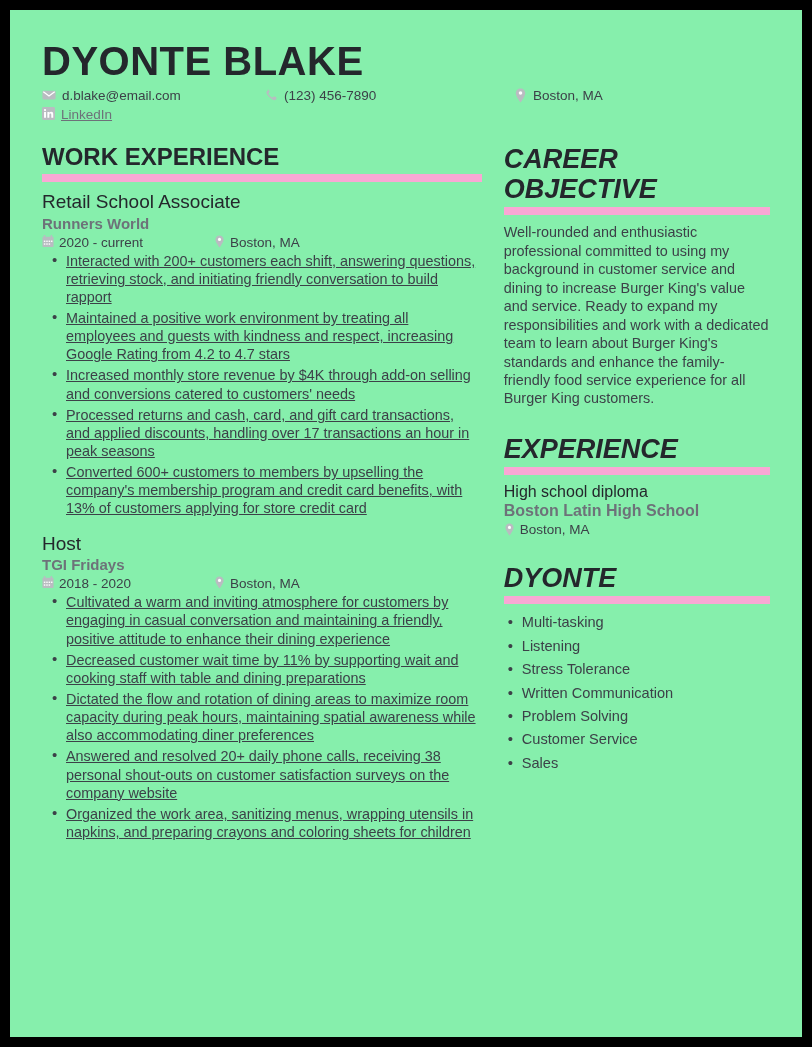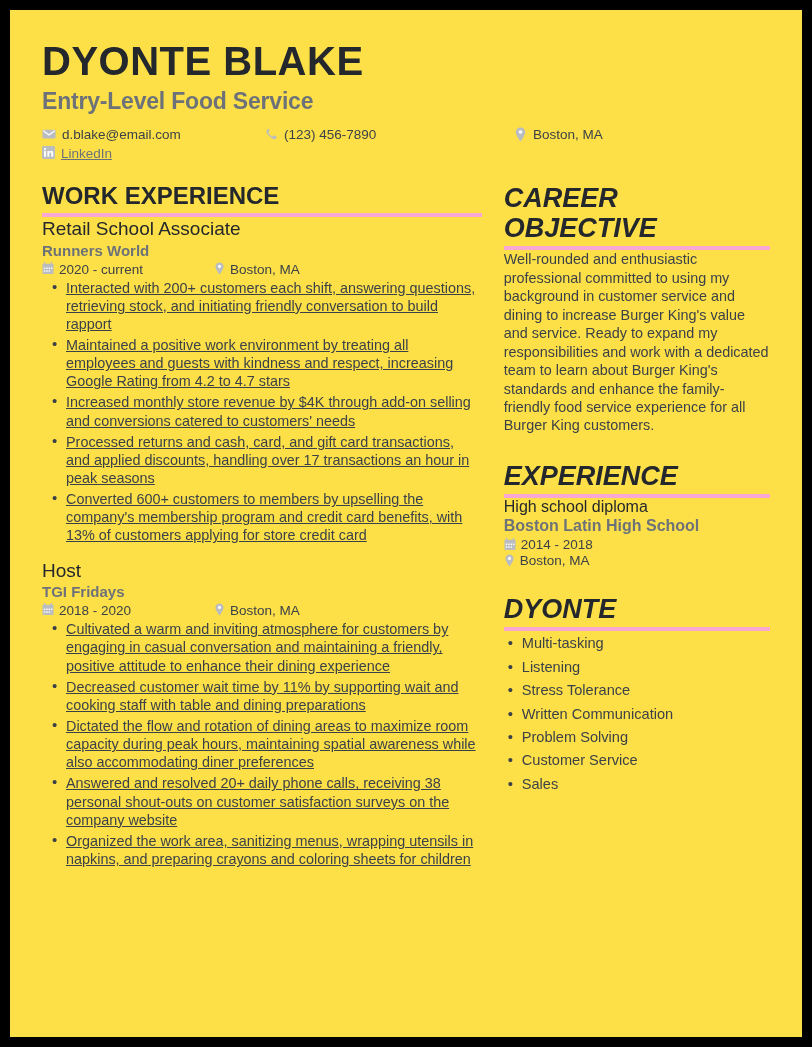--- a/index.html
+++ b/index.html
@@ -10,21 +10,21 @@
     background: #000000;
     font-family: "Liberation Sans", sans-serif;
   }
 
   #resume-page {
     position: absolute;
     left: 10px;
     top: 10px;
     width: 792px;
     height: 1027px;
-    background: #fde047;
+    background: #86efac;
     overflow: hidden;
   }
 
   .inner {
     padding: 30px 32px 0 32px;
   }
 
   
   .name {
     font-size: 40px;
@@ -76,21 +76,22 @@
   .col-left  { width: 468px; padding-right: 22px; }
   .col-right { width: 270px; }
 
   .sec-head {
     font-size: 24px;
     font-weight: bold;
     color: #24272c;
     letter-spacing: 0px;
     line-height: 1.12;
     padding-bottom: 3px;
-    border-bottom: 4px solid #f9a8d4;
+    border-bottom: 8px solid #f9a8d4;
+    margin-bottom: 8px;
   }
   .col-right .sec-head { font-size: 27px; font-style: italic; }
 
   .job { margin-bottom: 14px; }
   .job-title {
     font-size: 19px;
     color: #24272c;
     line-height: 1.25;
   }
   .job-company {
@@ -185,21 +186,20 @@
   }
 </style>
 </head>
 <body>
 
 <div id="resume-page">
   <div class="inner">
 
     <div>
       <div class="name">DYONTE BLAKE</div>
-      <div class="subtitle">Entry-Level Food Service</div>
 
       <div class="contact-row">
         <div class="contact-item c-email">
           <span class="icon">
             <svg width="14" height="14" viewBox="0 0 16 16">
                 <rect x="0.5" y="3" width="15" height="10" rx="1.5" fill="#b9bcc1"></rect>
                 <path d="M1.5 4.2 L8 9 L14.5 4.2" fill="none" stroke="#ffffff" stroke-width="1.4"></path>
               </svg>
           </span>
           <span class="lbl">d.blake@email.com</span>
@@ -329,37 +329,20 @@
       <div class="col-right">
         <div class="sec-head">CAREER OBJECTIVE</div>
         <div class="objective-text">Well-rounded and enthusiastic professional committed to using my background in customer service and dining to increase Burger King's value and service. Ready to expand my responsibilities and work with a dedicated team to learn about Burger King's standards and enhance the family-friendly food service experience for all Burger King customers.</div>
 
         <div class="sec-head">EXPERIENCE</div>
         <div>
           <div class="edu-degree">High school diploma</div>
           <div class="edu-school">Boston Latin High School</div>
           <div class="edu-meta">
             <span class="icon">
-              <svg width="12" height="13" viewBox="0 0 13 14">
-                  <rect x="0.5" y="1.8" width="12" height="11.2" rx="1" fill="#b9bcc1"></rect>
-                  <rect x="2" y="0" width="1.6" height="3.2" fill="#b9bcc1"></rect>
-                  <rect x="9.4" y="0" width="1.6" height="3.2" fill="#b9bcc1"></rect>
-                  <rect x="2" y="6" width="1.6" height="1.5" fill="#ffffff"></rect>
-                  <rect x="4.6" y="6" width="1.6" height="1.5" fill="#ffffff"></rect>
-                  <rect x="7.2" y="6" width="1.6" height="1.5" fill="#ffffff"></rect>
-                  <rect x="9.7" y="6" width="1.6" height="1.5" fill="#ffffff"></rect>
-                  <rect x="2" y="9" width="1.6" height="1.5" fill="#ffffff"></rect>
-                  <rect x="4.6" y="9" width="1.6" height="1.5" fill="#ffffff"></rect>
-                  <rect x="7.2" y="9" width="1.6" height="1.5" fill="#ffffff"></rect>
-                </svg>
-            </span>
-            <span>2014 - 2018</span>
-          </div>
-          <div class="edu-meta">
-            <span class="icon">
               <svg width="11" height="13" viewBox="0 0 12 16">
                   <path d="M6 0.6 C3.2 .6 1 2.8 1 5.5 C1 9 6 15.4 6 15.4 C6 15.4 11 9 11 5.5 C11 2.8 8.8 .6 6 .6 Z" fill="#b9bcc1"></path>
                   <circle cx="6" cy="5.4" r="1.9" fill="#ffffff"></circle>
                 </svg>
             </span>
             <span>Boston, MA</span>
           </div>
         </div>
 
         <div class="block-gap"></div>

